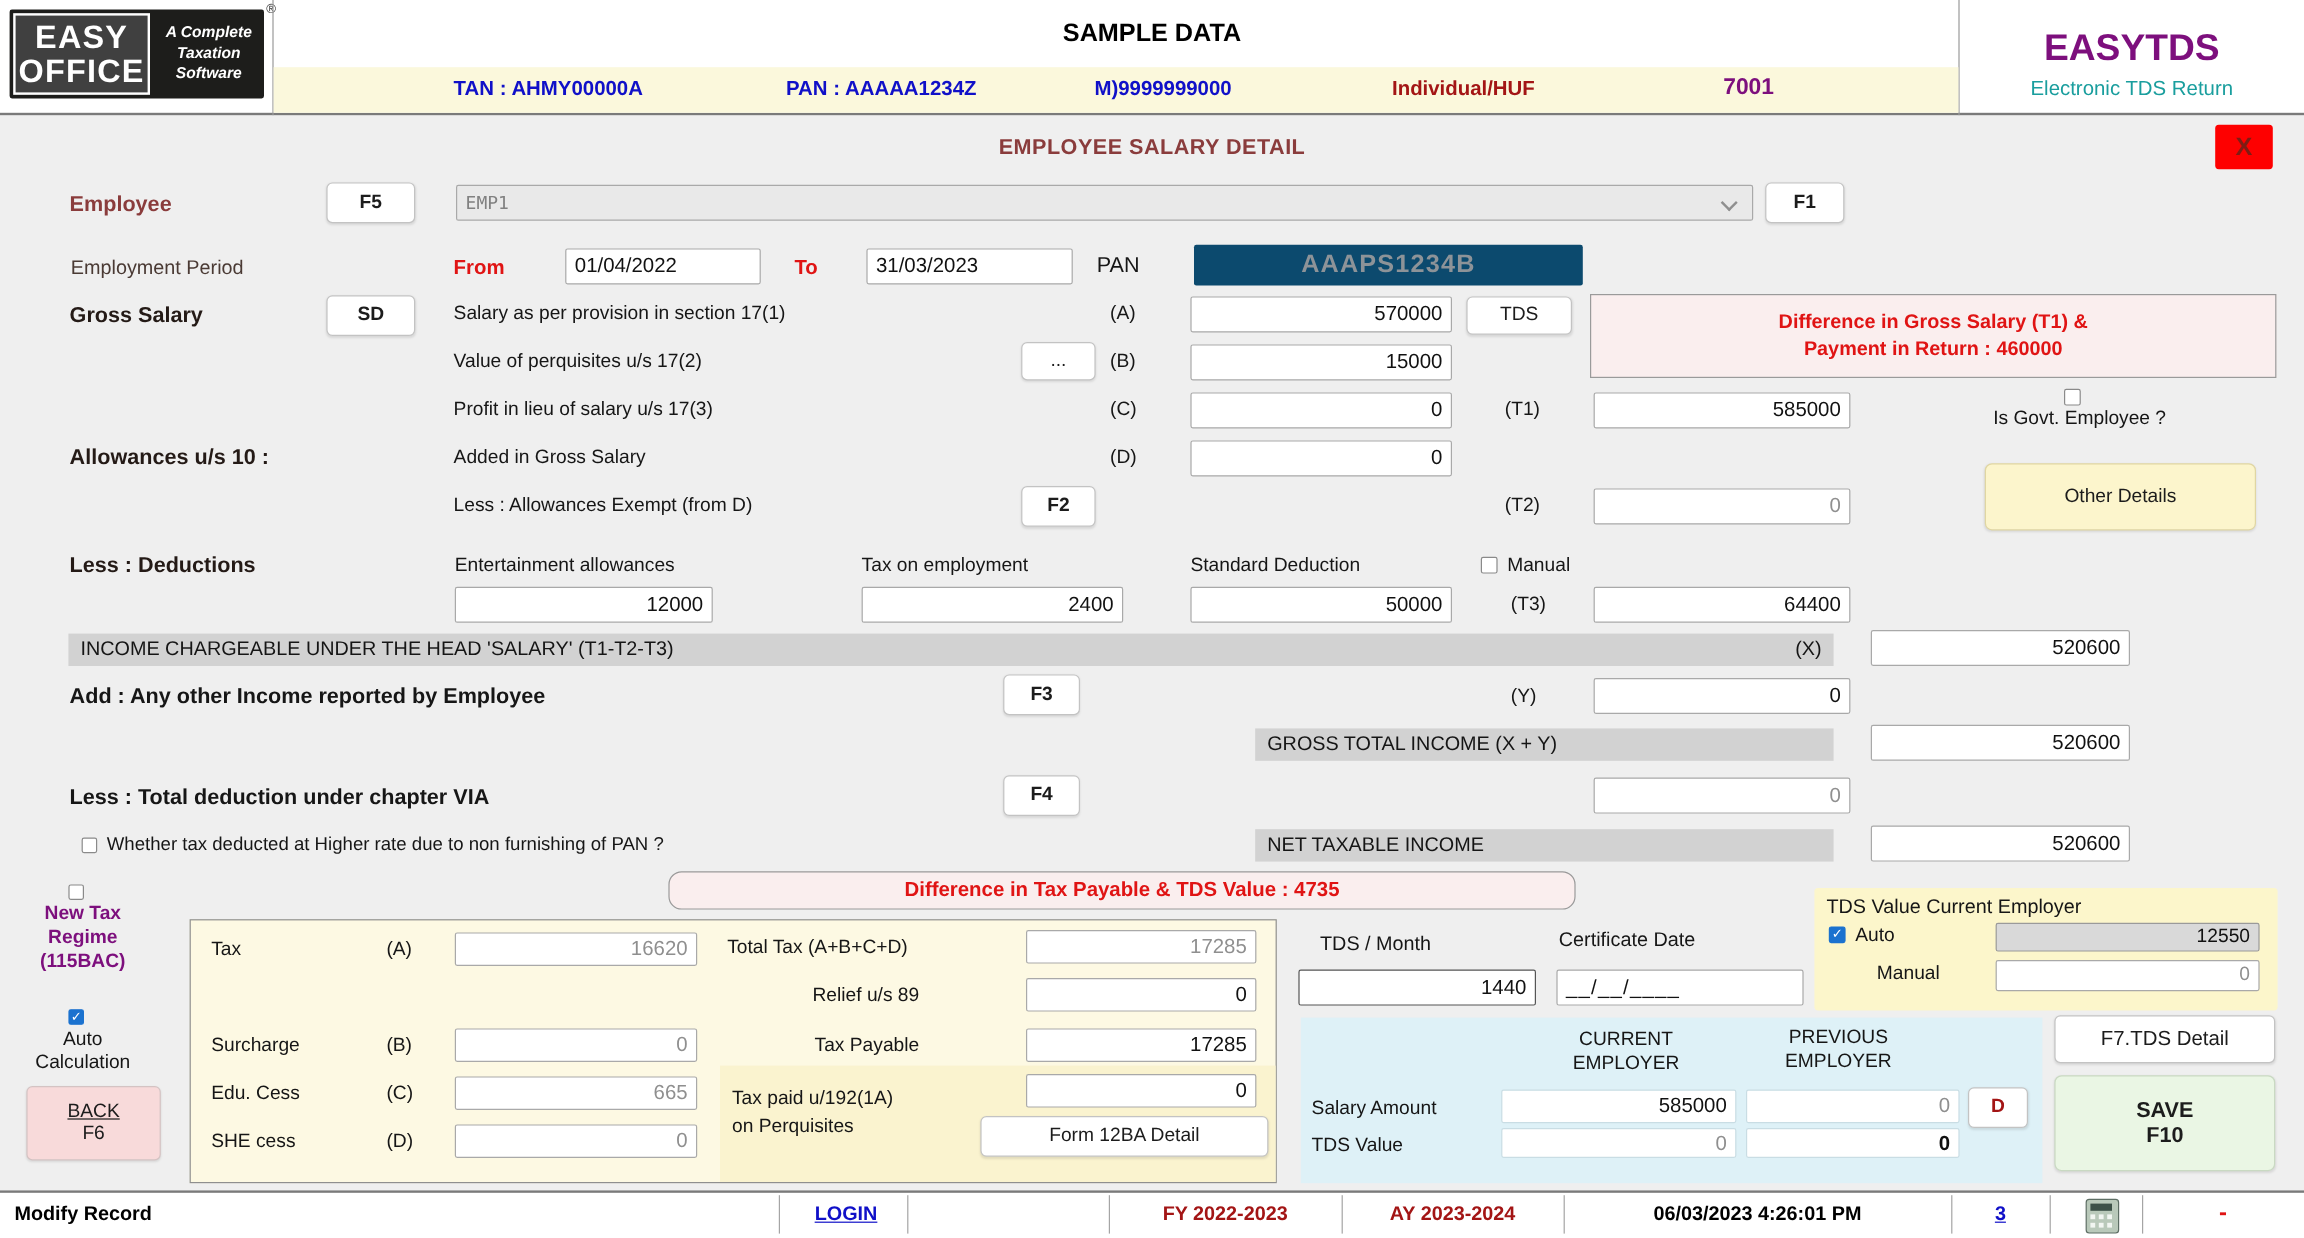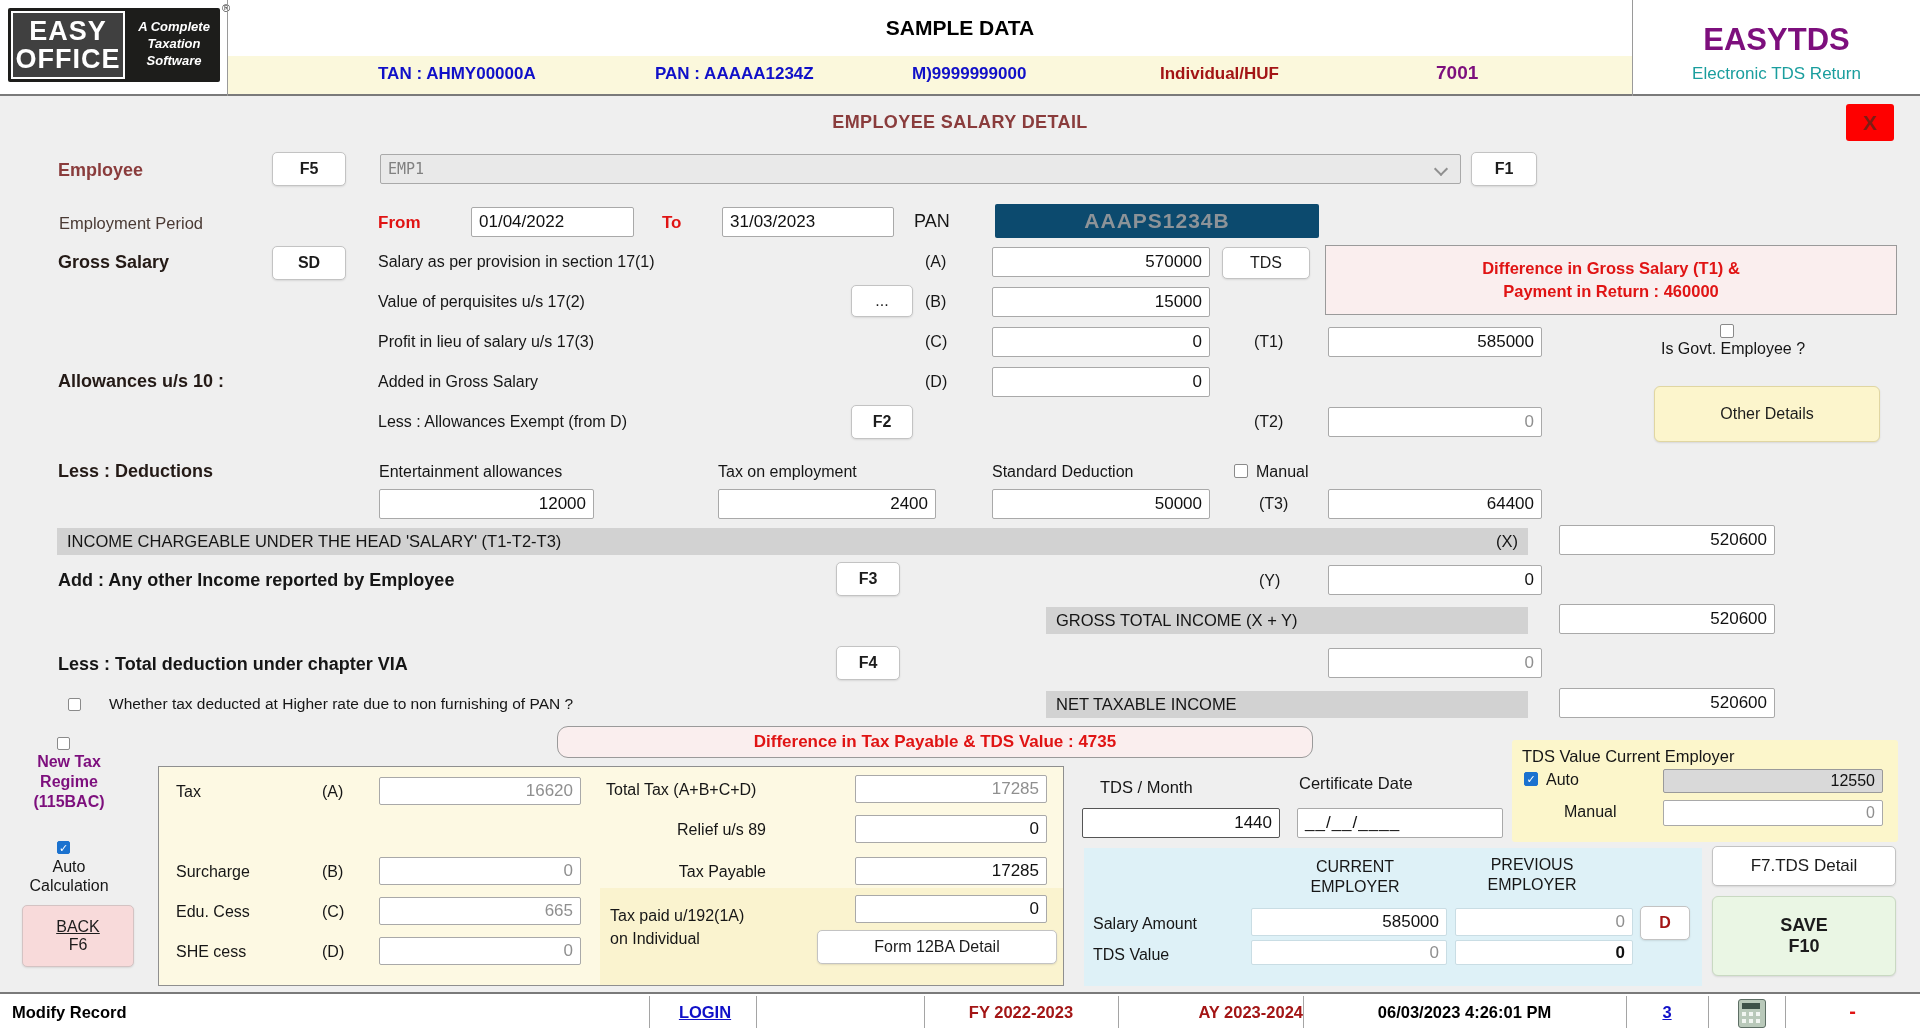--- a/index.html
+++ b/index.html
@@ -165,21 +165,21 @@
   <div class="fld num" style="left:1328px;top:565px;width:214px;height:30px;">0</div>
 
   <div class="band" style="left:1046px;top:607px;width:482px;">GROSS TOTAL INCOME (X + Y)</div>
   <div class="fld num" style="left:1559px;top:604px;width:216px;height:30px;">520600</div>
 
   <div class="lbl b" style="left:58px;top:654px;font-size:18px;color:#161616;">Less : Total deduction under chapter VIA</div>
   <div class="btn b" style="left:836px;top:646px;width:64px;height:34px;">F4</div>
   <div class="fld num gry" style="left:1328px;top:648px;width:214px;height:30px;">0</div>
 
   <div class="cb" style="left:68px;top:698px;width:13px;height:13px;"></div>
-  <div class="lbl" style="left:89px;top:695px;font-size:15.5px;margin-left:20px;">Whether tax deducted at Higher rate due to non furnishing of PAN ?</div>
+  <div class="lbl" style="left:89px;top:695px;font-size:15.5px;">Whether tax deducted at Higher rate due to non furnishing of PAN ?</div>
   <div class="band" style="left:1046px;top:691px;width:482px;">NET TAXABLE INCOME</div>
   <div class="fld num" style="left:1559px;top:688px;width:216px;height:30px;">520600</div>
 
   <div class="pinkbox" style="left:557px;top:726px;width:756px;height:32px;display:flex;align-items:center;justify-content:center;border-radius:11px;">
     <span class="redtx" style="font-size:17px;">Difference in Tax Payable &amp; TDS Value : 4735</span>
   </div>
 
   <div class="cb" style="left:57px;top:737px;width:13px;height:13px;"></div>
   <div class="lbl b" style="left:8px;top:753px;width:122px;text-align:center;color:#7d0f7d;">New Tax</div>
   <div class="lbl b" style="left:8px;top:773px;width:122px;text-align:center;color:#7d0f7d;">Regime</div>
@@ -212,21 +212,21 @@
   <div class="fld num gry" style="left:379px;top:857px;width:202px;height:28px;">0</div>
 
   <div class="lbl" style="left:606px;top:863px;width:160px;text-align:right;">Tax Payable</div>
   <div class="fld num" style="left:855px;top:857px;width:192px;height:28px;">17285</div>
 
   <div class="lbl" style="left:176px;top:903px;">Edu. Cess</div>
   <div class="lbl" style="left:322px;top:903px;">(C)</div>
   <div class="fld num gry" style="left:379px;top:897px;width:202px;height:28px;">665</div>
 
   <div class="lbl" style="left:610px;top:907px;">Tax paid u/192(1A)</div>
-  <div class="lbl" style="left:610px;top:930px;">on Individual</div>
+  <div class="lbl" style="left:610px;top:930px;">on Perquisites</div>
   <div class="fld num" style="left:855px;top:895px;width:192px;height:28px;">0</div>
   <div class="btn" style="left:817px;top:930px;width:240px;height:34px;">Form 12BA Detail</div>
 
   <div class="lbl" style="left:176px;top:943px;">SHE cess</div>
   <div class="lbl" style="left:322px;top:943px;">(D)</div>
   <div class="fld num gry" style="left:379px;top:937px;width:202px;height:28px;">0</div>
 
   <div class="lbl" style="left:1100px;top:778px;font-size:16.5px;">TDS / Month</div>
   <div class="fld num" style="left:1082px;top:808px;width:198px;height:30px;border:1px solid #555;">1440</div>
   <div class="lbl" style="left:1299px;top:774px;font-size:16.5px;">Certificate Date</div>
@@ -262,21 +262,21 @@
   </div>
 
   <div id="ftr"></div>
   <div class="ftxt b" style="left:12px;color:#000;">Modify Record</div>
   <div class="fsep" style="left:649px;"></div>
   <div class="ftxt b" style="left:660px;width:90px;text-align:center;color:#1010c8;text-decoration:underline;">LOGIN</div>
   <div class="fsep" style="left:756px;"></div>
   <div class="fsep" style="left:924px;"></div>
   <div class="ftxt b" style="left:924px;width:194px;text-align:center;color:#a31515;">FY 2022-2023</div>
   <div class="fsep" style="left:1118px;"></div>
-  <div class="ftxt b" style="left:1118px;width:185px;text-align:right;color:#a31515;">AY 2023-2024</div>
+  <div class="ftxt b" style="left:1118px;width:185px;text-align:center;color:#a31515;">AY 2023-2024</div>
   <div class="fsep" style="left:1303px;"></div>
   <div class="ftxt b" style="left:1303px;width:323px;text-align:center;color:#000;">06/03/2023 4:26:01 PM</div>
   <div class="fsep" style="left:1626px;"></div>
   <div class="ftxt b" style="left:1626px;width:82px;text-align:center;color:#1010c8;text-decoration:underline;">3</div>
   <div class="fsep" style="left:1708px;"></div>
   <div id="calc">
     <div class="scr"></div>
     <div class="k" style="left:3px;top:12px;"></div>
     <div class="k" style="left:10px;top:12px;"></div>
     <div class="k" style="left:17px;top:12px;"></div>

